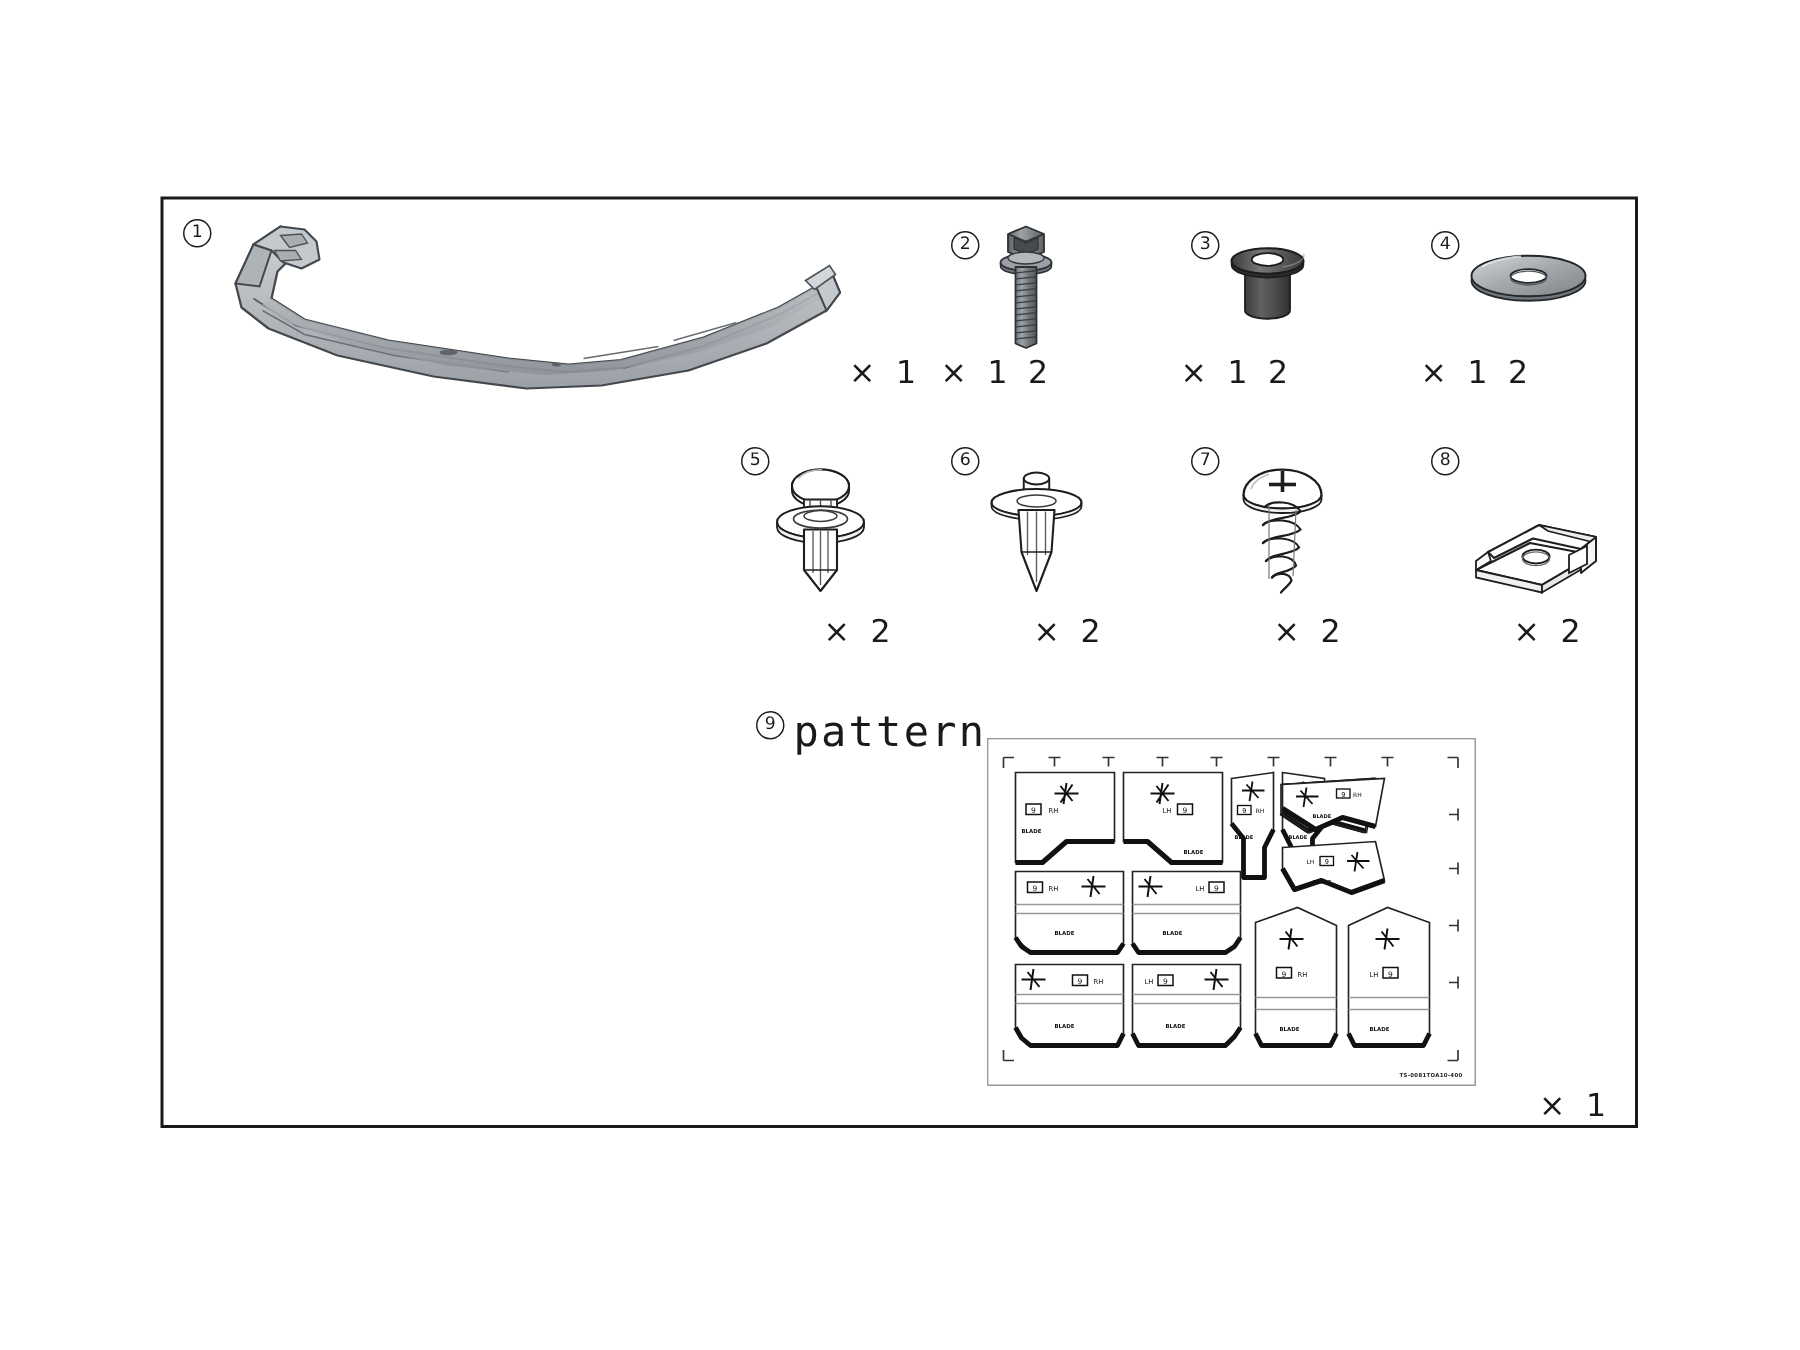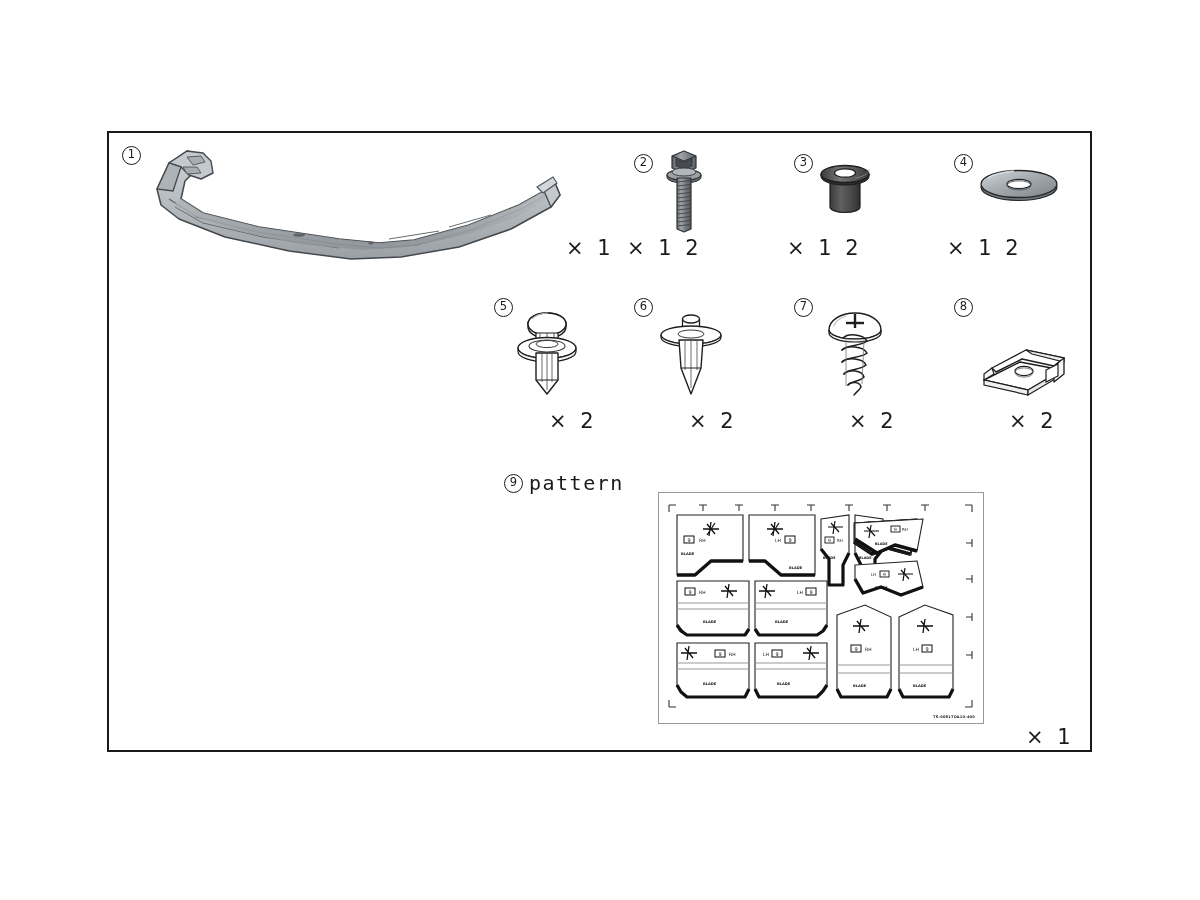--- a/index.html
+++ b/index.html
@@ -47,21 +47,21 @@
     letter-spacing:3.5px;
     white-space:nowrap;
     font-family:"DejaVu Sans", sans-serif;
   }
 
   .artwrap{position:absolute;}
   .artwrap svg{display:block;overflow:visible;}
 
   .patlabel{
     position:absolute;
-    font-size:20px;
+    font-size:28px;
     letter-spacing:1.5px;
     color:#1a1a1a;
     white-space:nowrap;
     font-family:"DejaVu Sans Mono", monospace;
   }
 
   
   .sheet{
     position:absolute;
     left:658px;top:492px;

